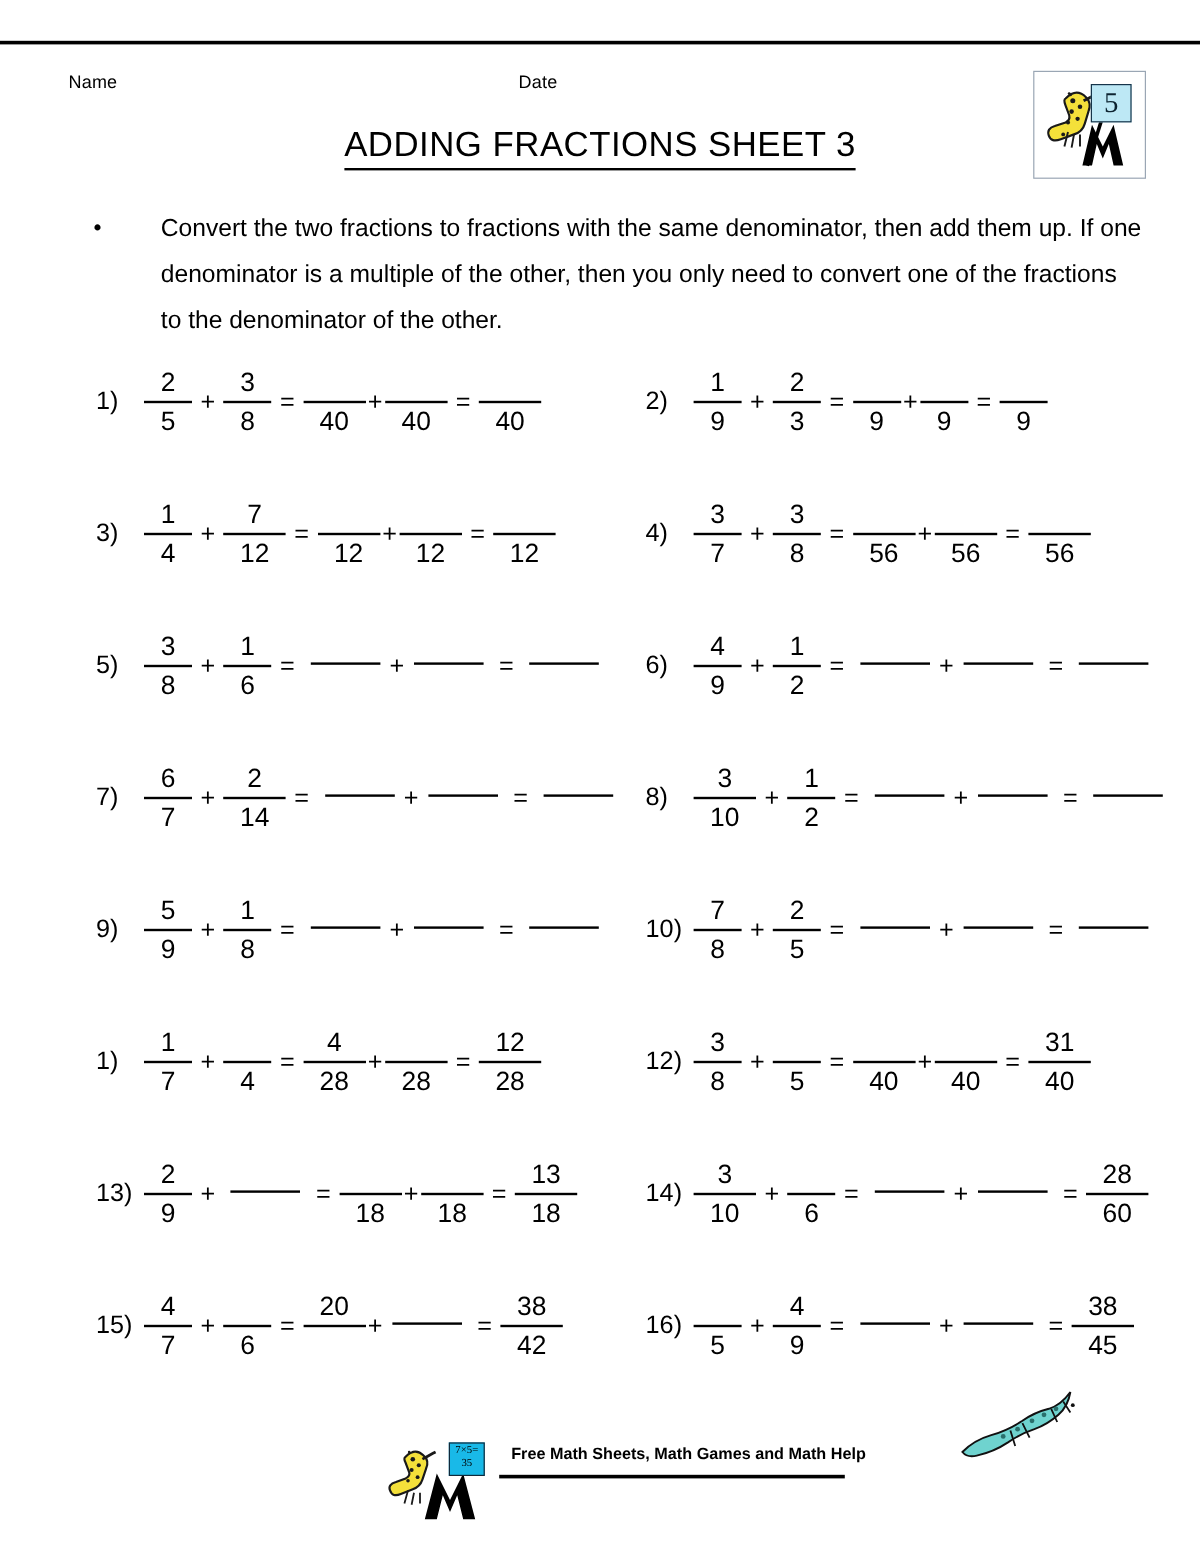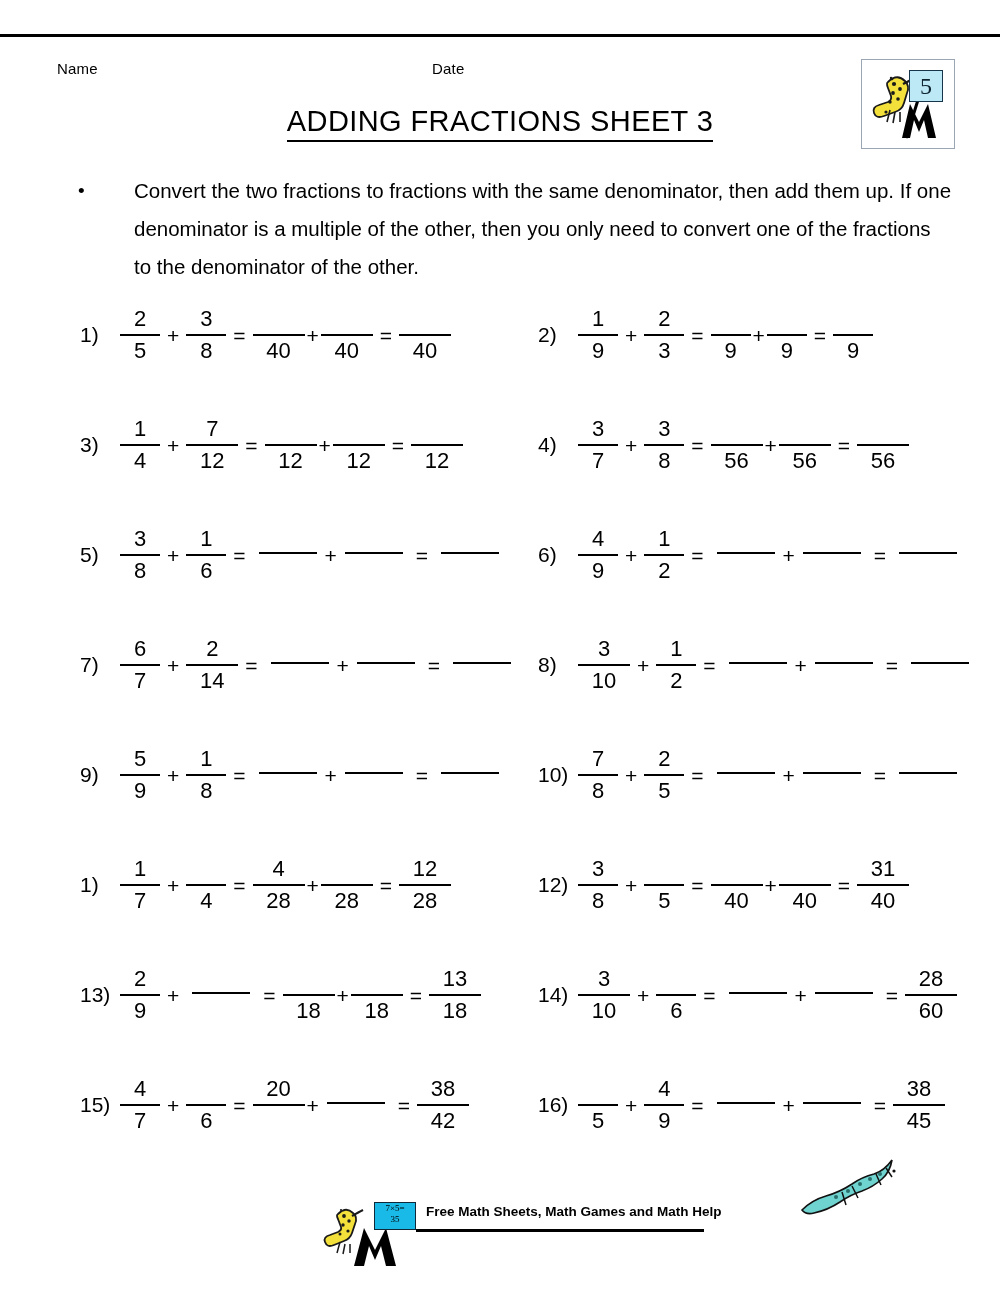--- a/index.html
+++ b/index.html
@@ -194,21 +194,21 @@
     left: 88px; top: 32px;
     font-size: 27px;
     font-weight: bold;
     white-space: nowrap;
     font-family: "Liberation Sans", sans-serif;
     letter-spacing: -.5px;
   }
   .f-board {
     position: absolute;
     left: 56px; top: 6px;
-    width: 42px; height: 28px;
+    width: 30px; height: 28px;
     background: #19b9e8;
     border: 1.6px solid #10293a;
     font-size: 9px;
     line-height: 11px;
     text-align: center;
     font-family: "Liberation Serif", serif;
   }
 
   
   .sal {

